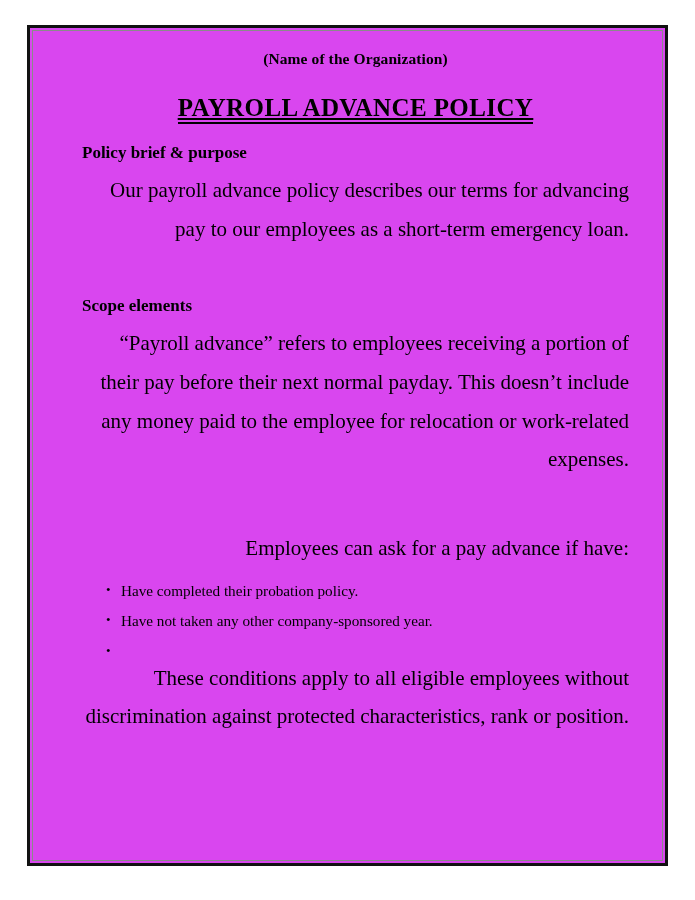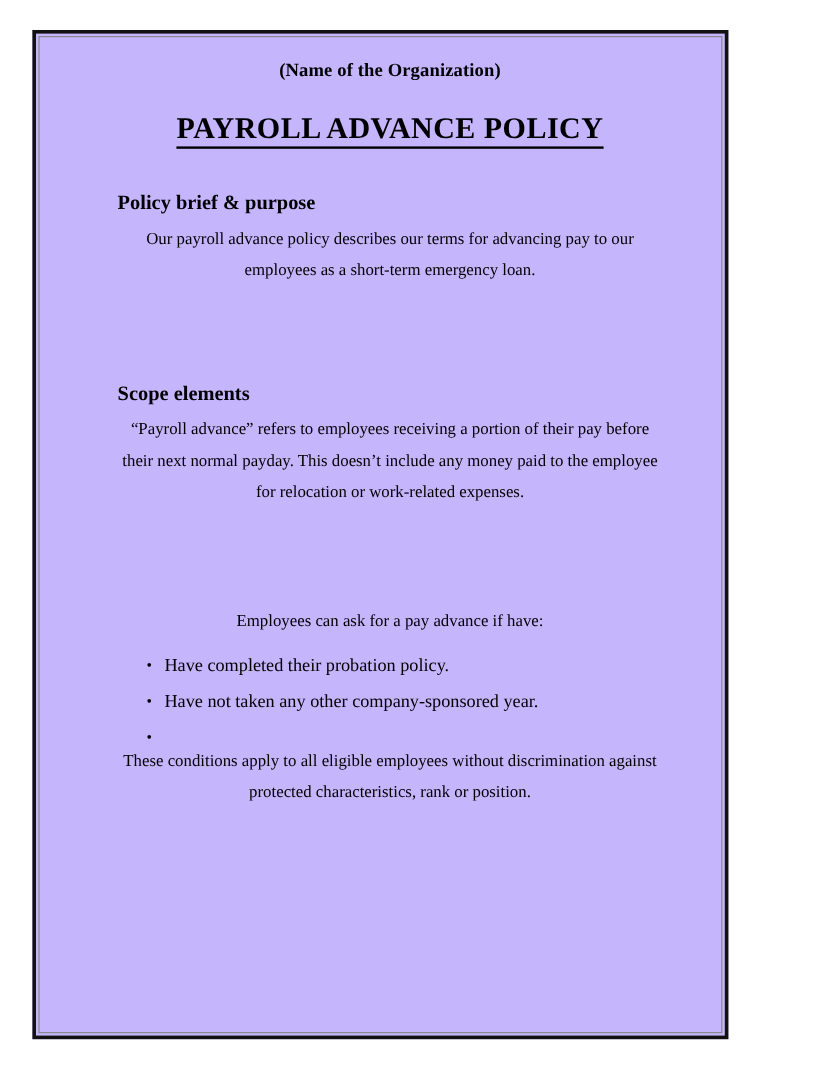--- a/index.html
+++ b/index.html
@@ -20,25 +20,25 @@
     width: 695px;
     height: 900px;
     background: #ffffff;
   }
 
   
   #frame {
     position: absolute;
     left: 27px;
     top: 25px;
-    width: 580px;
+    width: 641px;
     height: 841px;
     box-sizing: border-box;
     border: 3px solid #111111;
-    background: #c4b5fd;
+    background: #d946ef;
   }
   
   #frame-inner {
     position: absolute;
     left: 2px;
     top: 2px;
     right: 2px;
     bottom: 2px;
     border: 1px solid #8a8a8a;
     pointer-events: none;
@@ -61,44 +61,45 @@
     letter-spacing: 0.1px;
     margin: 10px 0 0 0;
   }
 
   .doc-title {
     text-align: center;
     font-weight: bold;
     font-size: 25px;
     letter-spacing: 0.4px;
     margin: 26px 0 0 0;
+    text-decoration: underline;
   }
   .doc-title span {
     border-bottom: 2.5px solid #000000;
     padding-bottom: 1px;
   }
 
   .section {
-    margin: 16px;
+    margin: 0;
   }
 
   h2.heading {
     font-size: 17px;
     font-weight: bold;
     margin: 0;
     padding: 0;
     line-height: 1.3;
   }
 
   p.body-text {
-    font-size: 14px;
+    font-size: 21px;
     line-height: 1.85;
     margin: 0;
     padding: 0;
-    text-align: center;
+    text-align: right;
   }
 
   ul.bullet-list {
     list-style: none;
     margin: 0;
     padding: 0;
   }
   ul.bullet-list li {
     position: relative;
     font-size: 15.2px;

